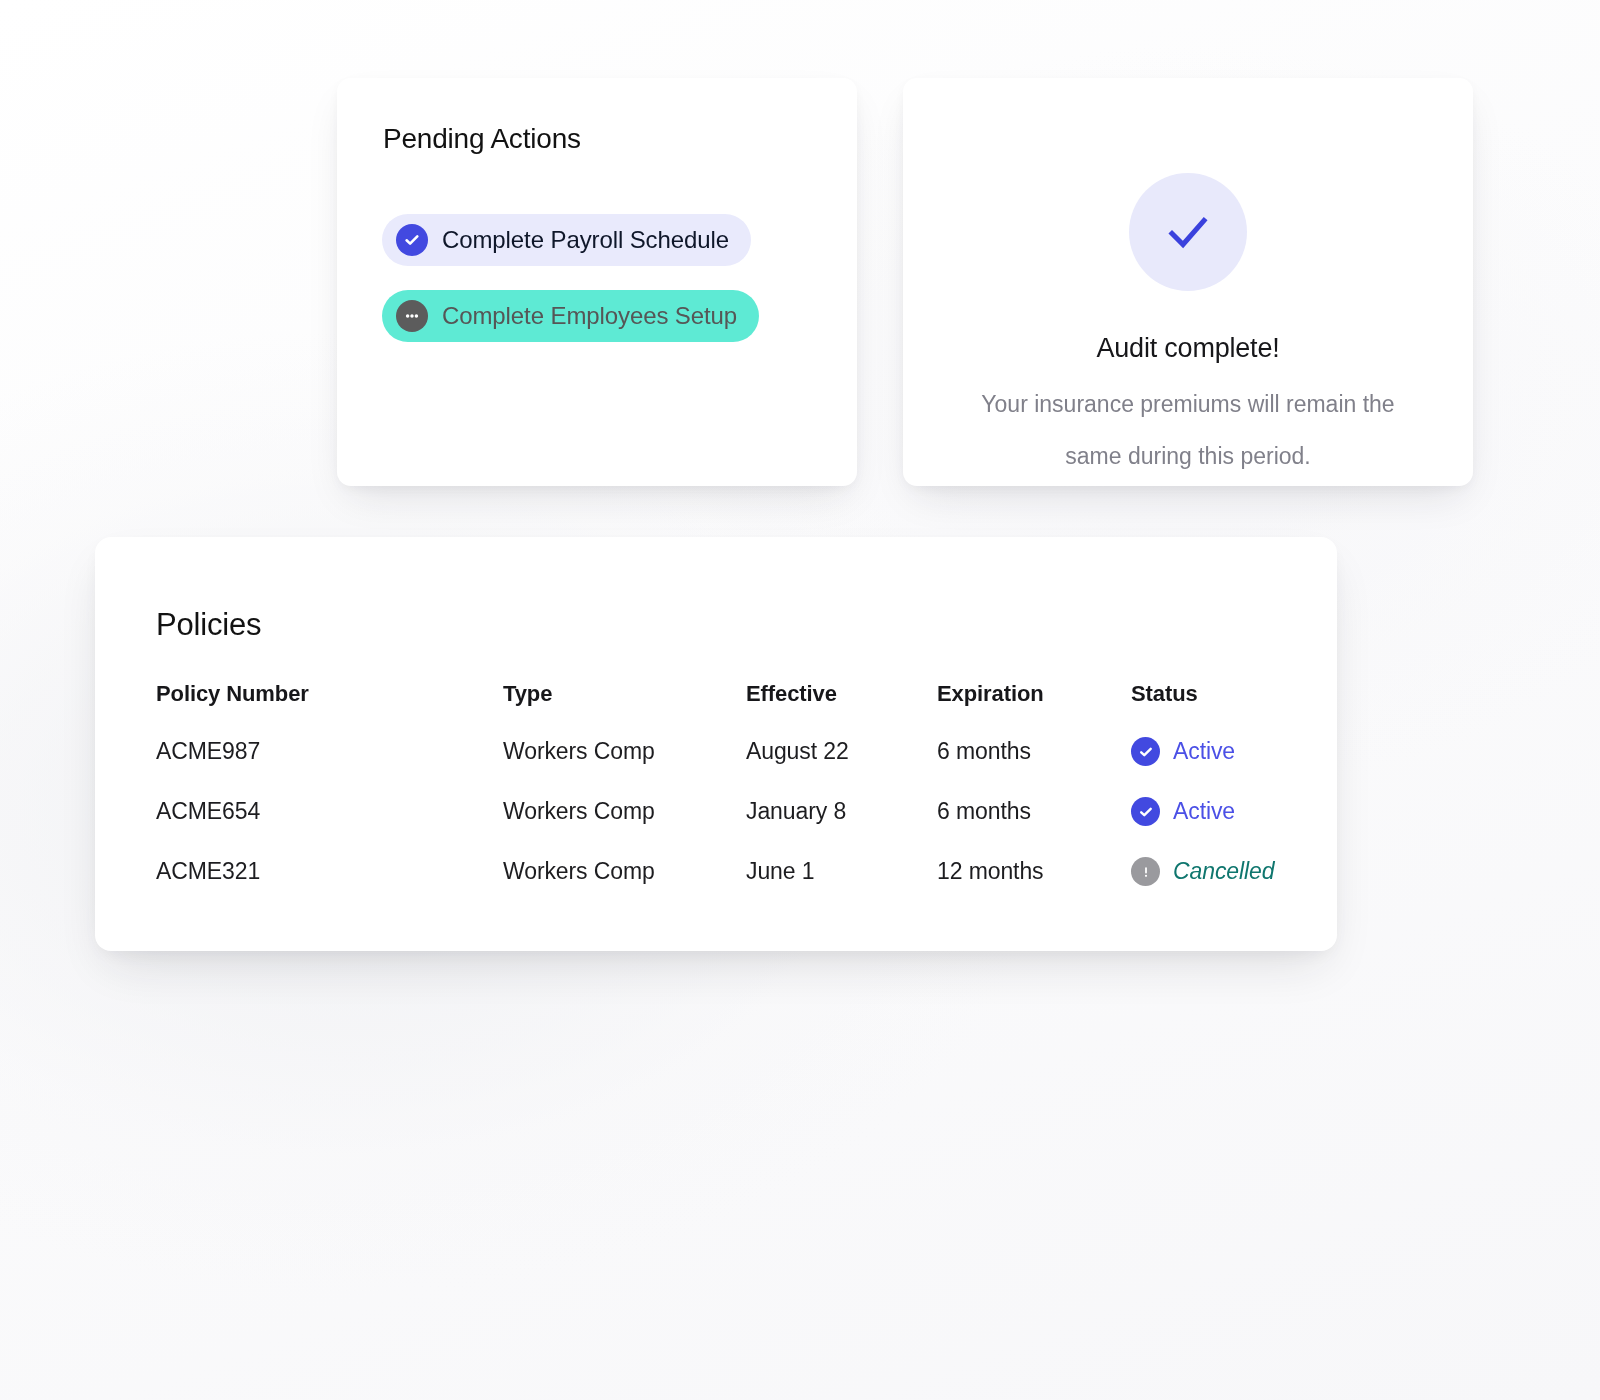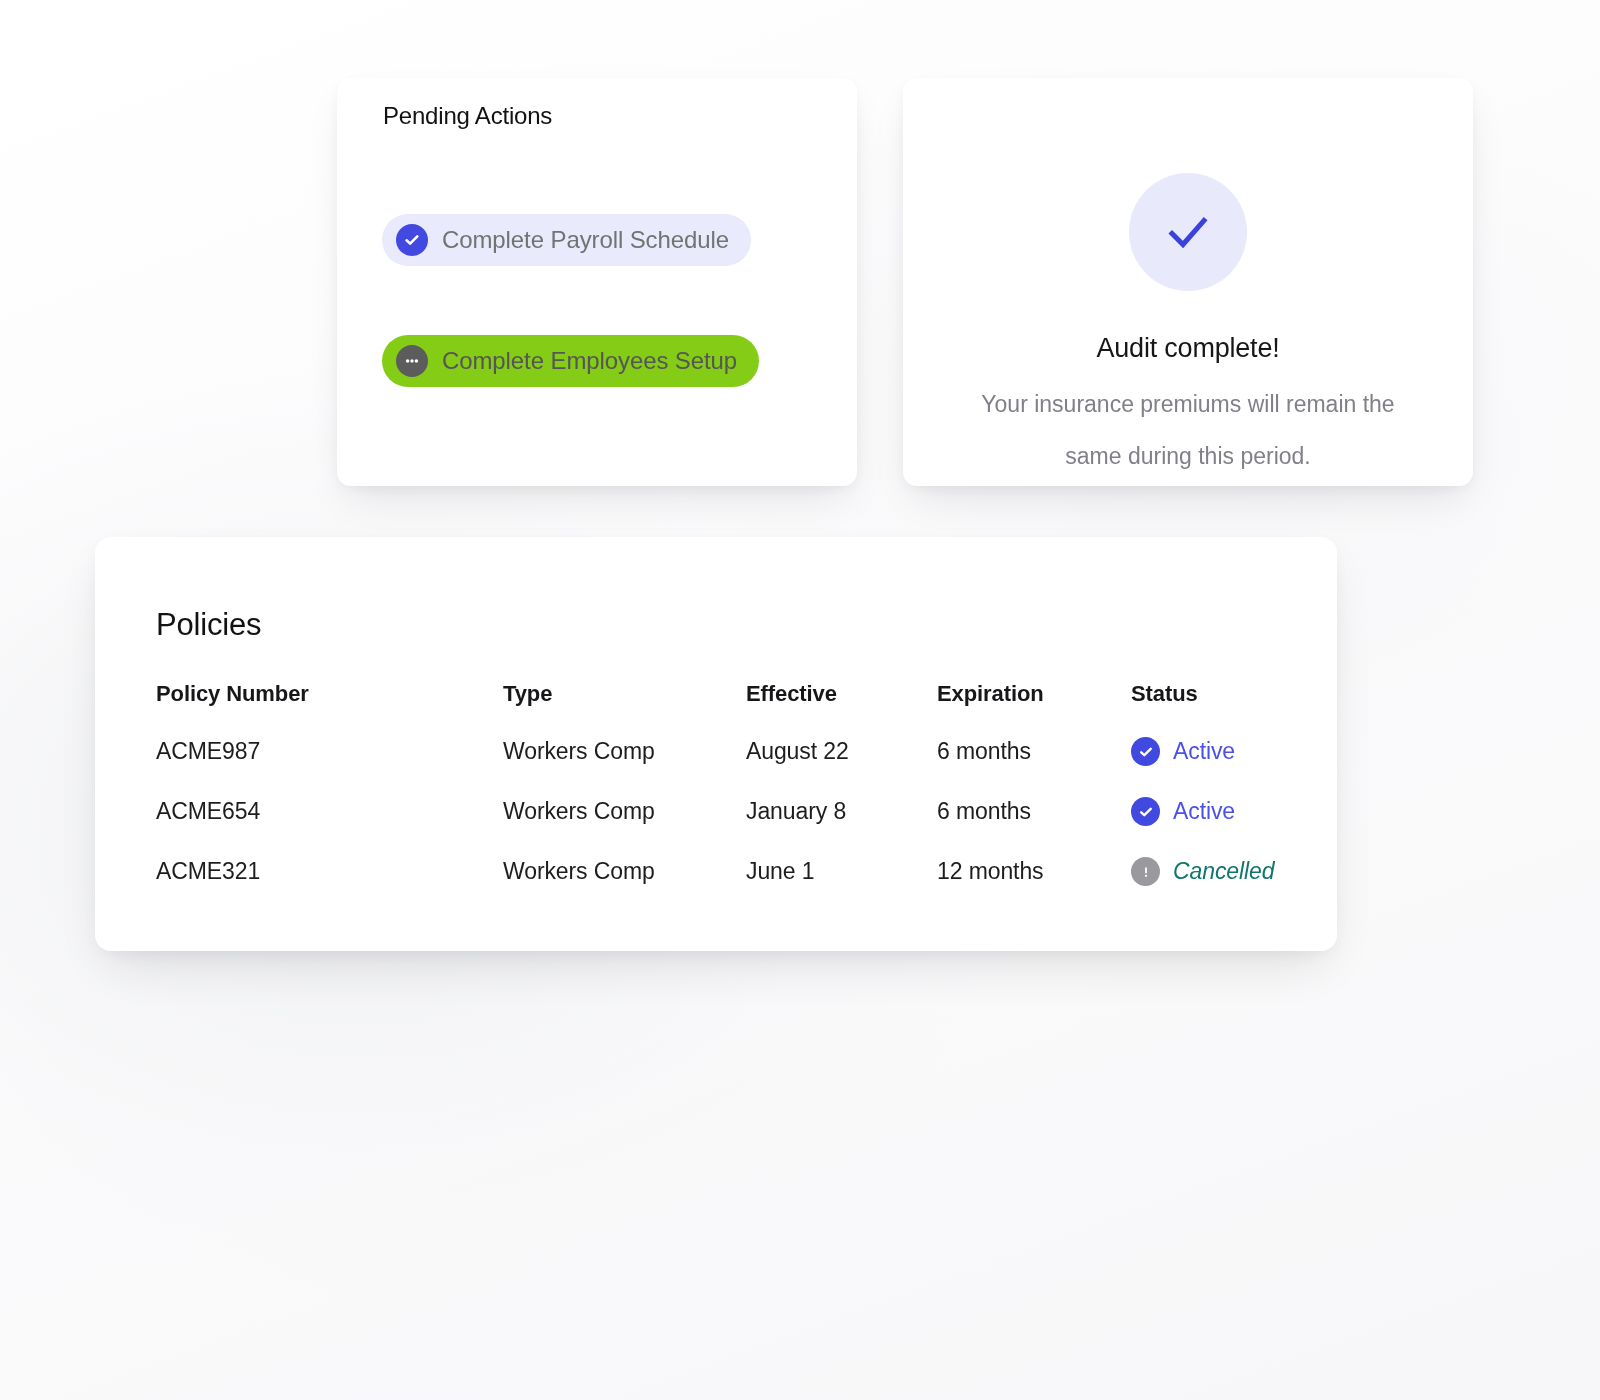--- a/index.html
+++ b/index.html
@@ -36,22 +36,22 @@
     left: 337px;
     top: 78px;
     width: 520px;
     height: 408px;
     box-shadow: 0 18px 42px -12px rgba(32,34,46,0.13),
                 0 4px 14px -4px rgba(32,34,46,0.07);
   }
   #pending-title {
     position: absolute;
     left: 46px;
-    top: 4px;
-    font-size: 24px;
+    top: 22px;
+    font-size: 28px;
     font-weight: 500;
     letter-spacing: -0.2px;
     color: #121212;
     white-space: nowrap;
   }
   #pending-list {
     position: absolute;
     left: 45px;
     top: 136px;
     display: flex;
@@ -68,22 +68,22 @@
     border-radius: 26px;
     white-space: nowrap;
   }
   .pill-label {
     font-size: 24px;
     font-weight: 400;
     letter-spacing: -0.1px;
     line-height: 1;
   }
   .pill.done        { background: #e9eafc; }
-  .pill.done .pill-label { color: #737373; }
-  .pill.pendingitem { background: #84cc16; margin-top: 45px; }
+  .pill.done .pill-label { color: #0f172a; }
+  .pill.pendingitem { background: #5eead4; }
   .pill.pendingitem .pill-label { color: #565656; }
 
   .badge {
     width: 32px;
     height: 32px;
     border-radius: 50%;
     flex: 0 0 32px;
     display: flex;
     align-items: center;
     justify-content: center;

